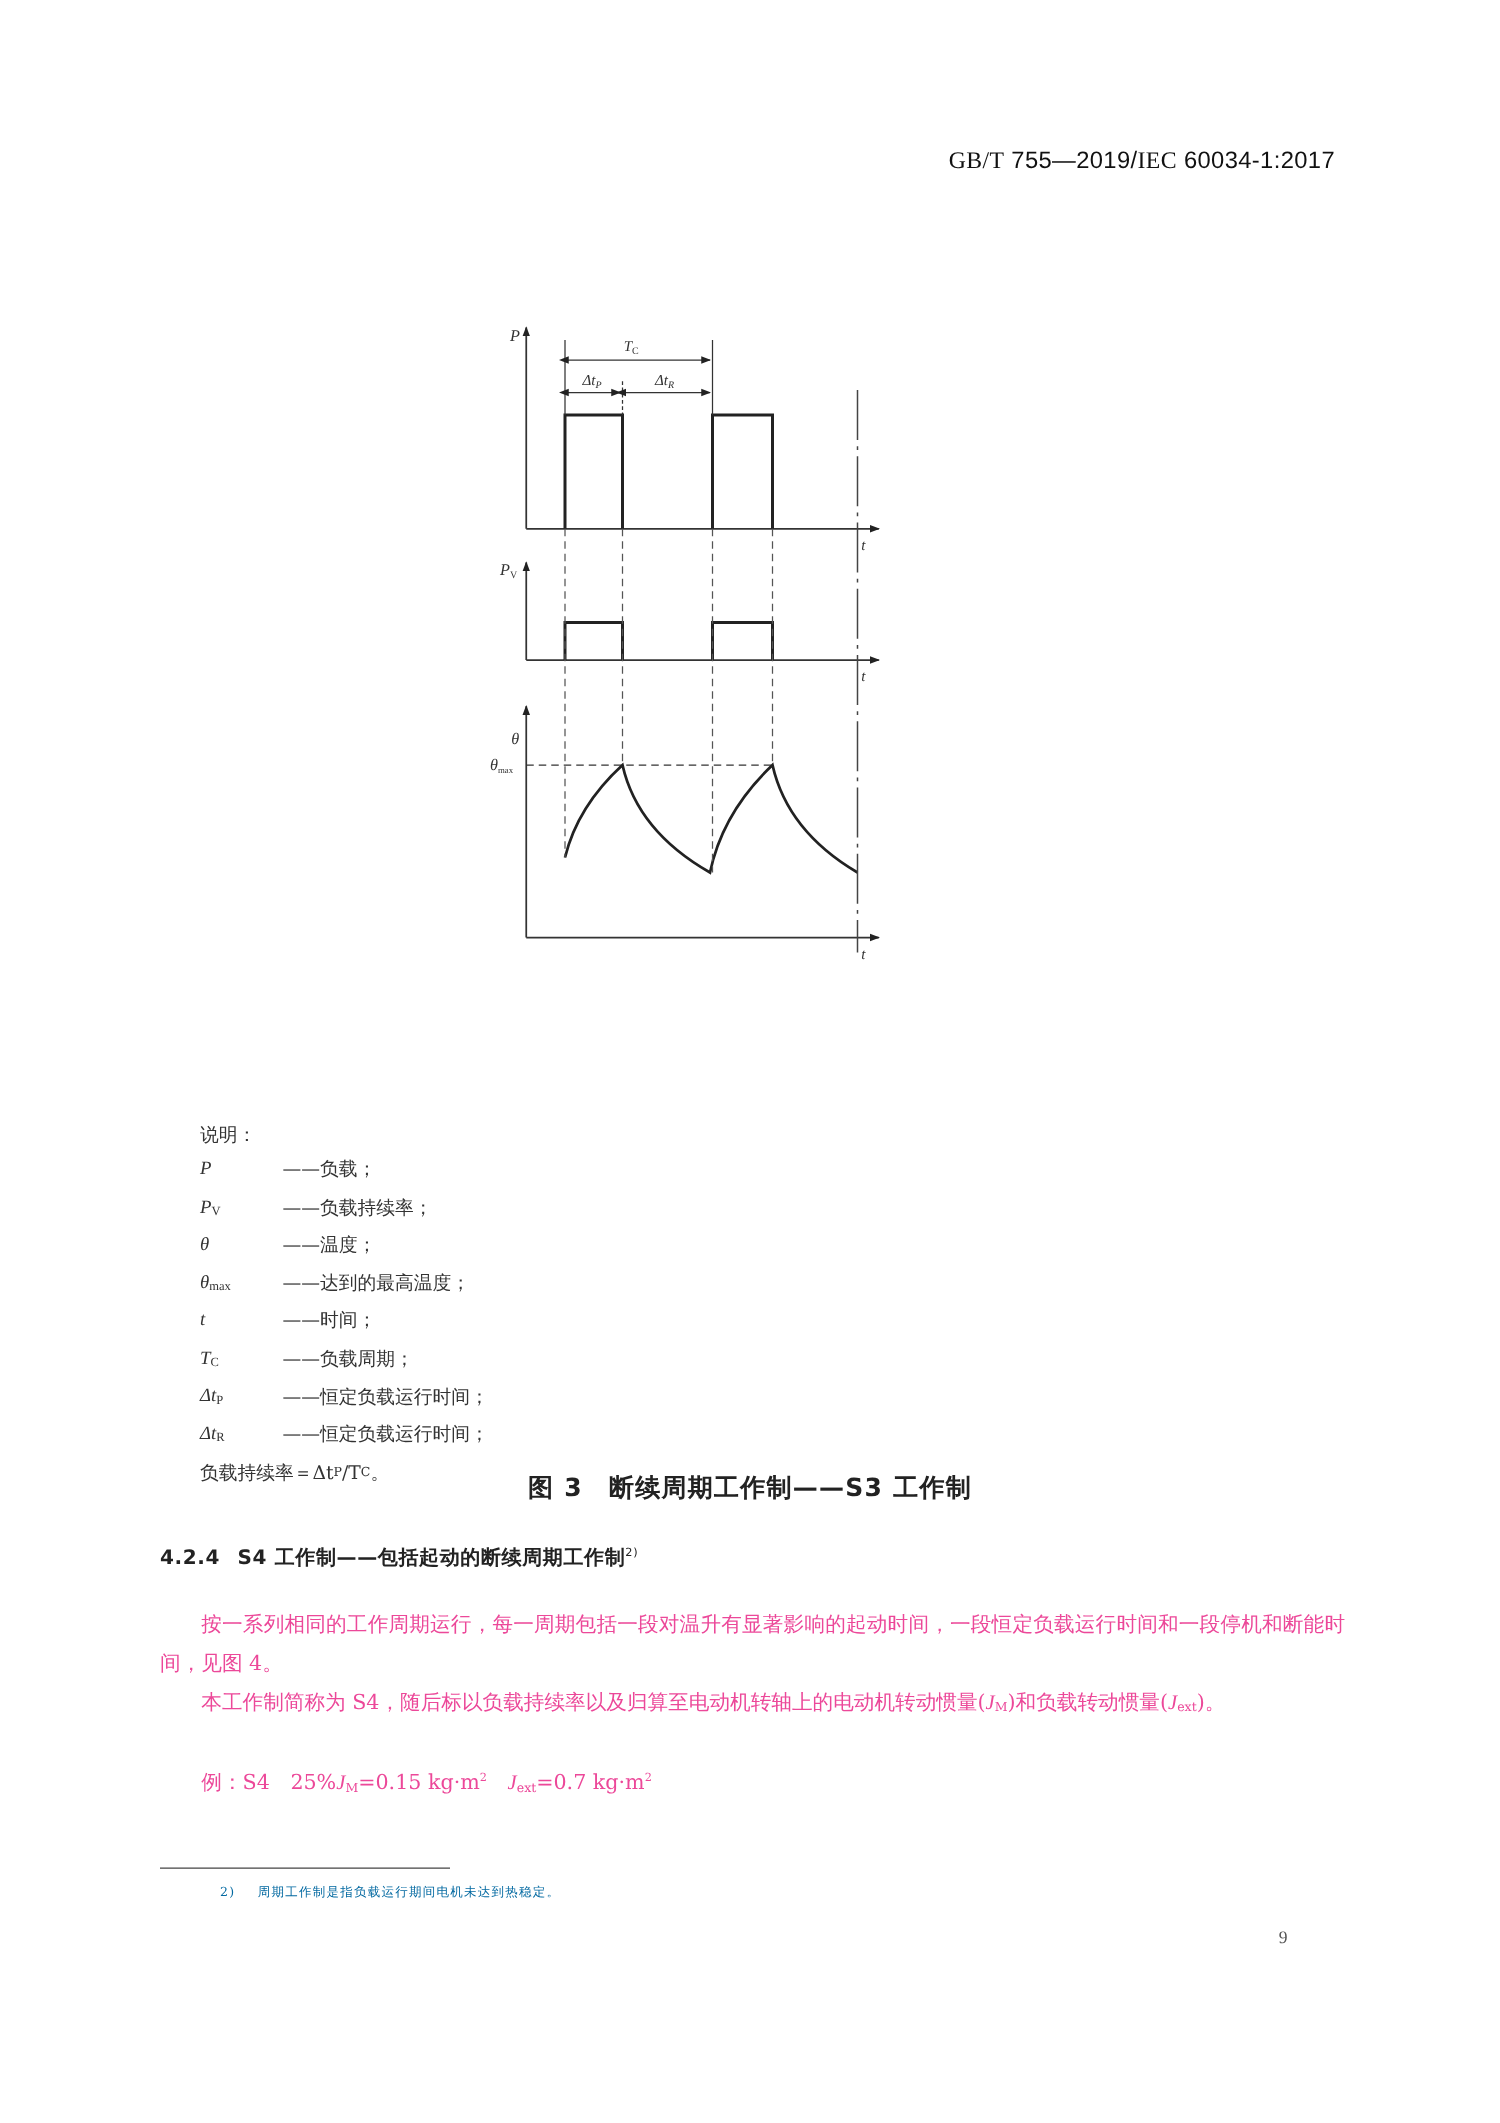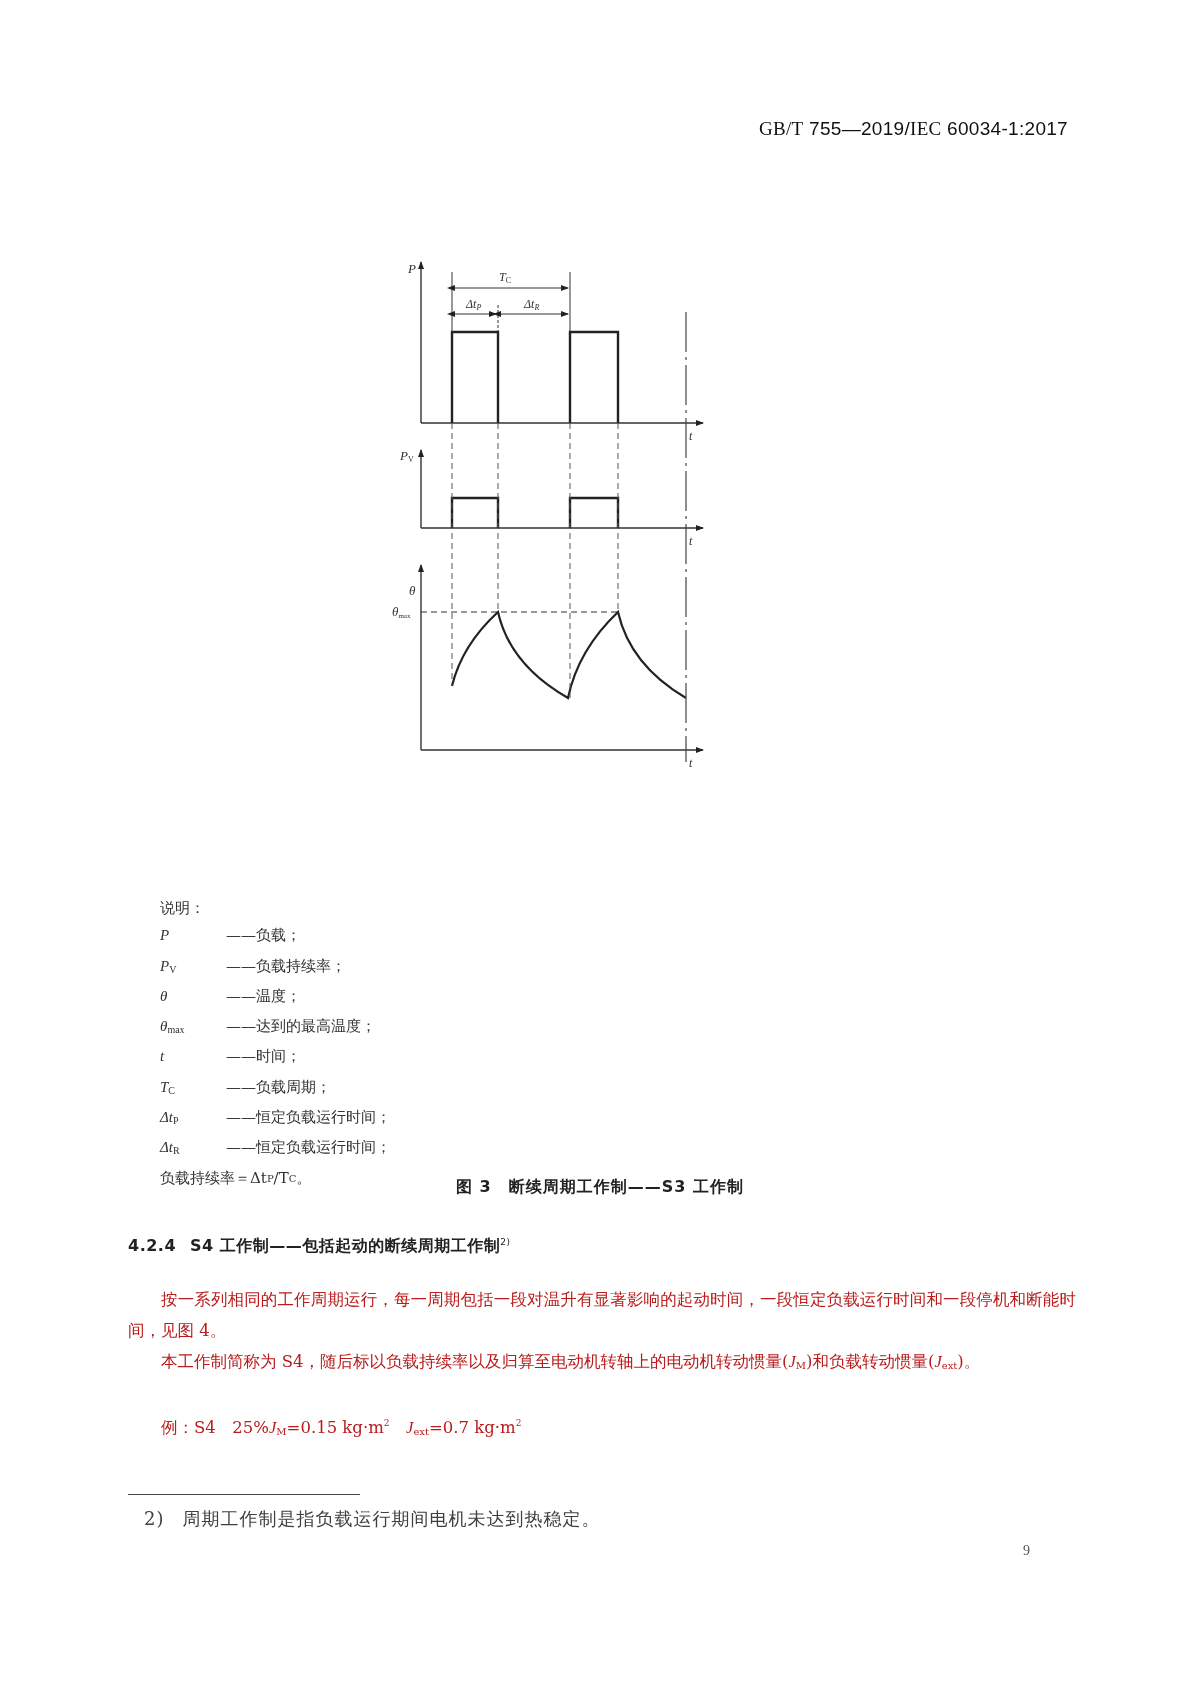--- a/index.html
+++ b/index.html
@@ -8,32 +8,32 @@
   .header-std { position:absolute; top:118px; right:132px; font-size:19px; color:#111;
                 font-family:"Liberation Sans", sans-serif; letter-spacing:0.3px; }
   .header-std b { font-family:"Liberation Serif", serif; font-weight:normal; }
   svg.figure { position:absolute; left:0; top:0; }
   .legend { position:absolute; left:160px; top:895px; font-size:15px; line-height:27.3px; color:#333; }
   .legend .row { display:flex; white-space:nowrap; }
   .legend .sym { width:66px; font-style:italic; font-family:"Liberation Serif", serif; }
   .legend .sym sub { font-size:10px; font-style:normal; vertical-align:-2px; }
   .legend .desc { }
   .caption { position:absolute; top:1177px; left:0; width:1200px; text-align:center;
-             font-size:16px; font-weight:bold; font-family:"DejaVu Sans", sans-serif; letter-spacing:1px; color:#222; }
+             font-size:20px; font-weight:bold; font-family:"DejaVu Sans", sans-serif; letter-spacing:1px; color:#222; }
   .sec-heading { position:absolute; top:1236px; left:128px; font-size:16px; font-weight:bold;
                  font-family:"DejaVu Sans", sans-serif; color:#222; letter-spacing:0.5px; }
   .sec-heading .num { margin-right:14px; }
   .sec-heading sup { font-size:9px; font-weight:normal; }
-  .para { position:absolute; left:128px; width:948px; font-size:16.5px; line-height:31px; color:#b91c1c;
+  .para { position:absolute; left:128px; width:948px; font-size:16.5px; line-height:31px; color:#ec4899;
           text-indent:33px; text-align:justify; }
   .para i { font-family:"Liberation Serif", serif; }
   .para sub { font-size:10px; vertical-align:-2px; }
   .para sup { font-size:9px; }
   .fn-rule { position:absolute; left:128px; top:1494px; width:232px; border-top:1px solid #444; }
-  .footnote { position:absolute; left:144px; top:1507px; font-size:18px; color:#404040; letter-spacing:1px; }
+  .footnote { position:absolute; left:176px; top:1507px; font-size:10px; color:#0369a1; letter-spacing:1px; }
   .footnote .fnum { margin-right:18px; }
   .pagenum { position:absolute; left:1023px; top:1543px; font-size:14px; color:#555; font-family:"Liberation Serif", serif; }
   .lbl { font-family:"Liberation Serif", serif; font-style:italic; fill:#333; }
 </style>
 </head>
 <body>
 
 <div class="header-std">
   <b>GB/T</b><span> 755—2019/</span><b>IEC</b><span> 60034-1:2017</span>
 </div>

